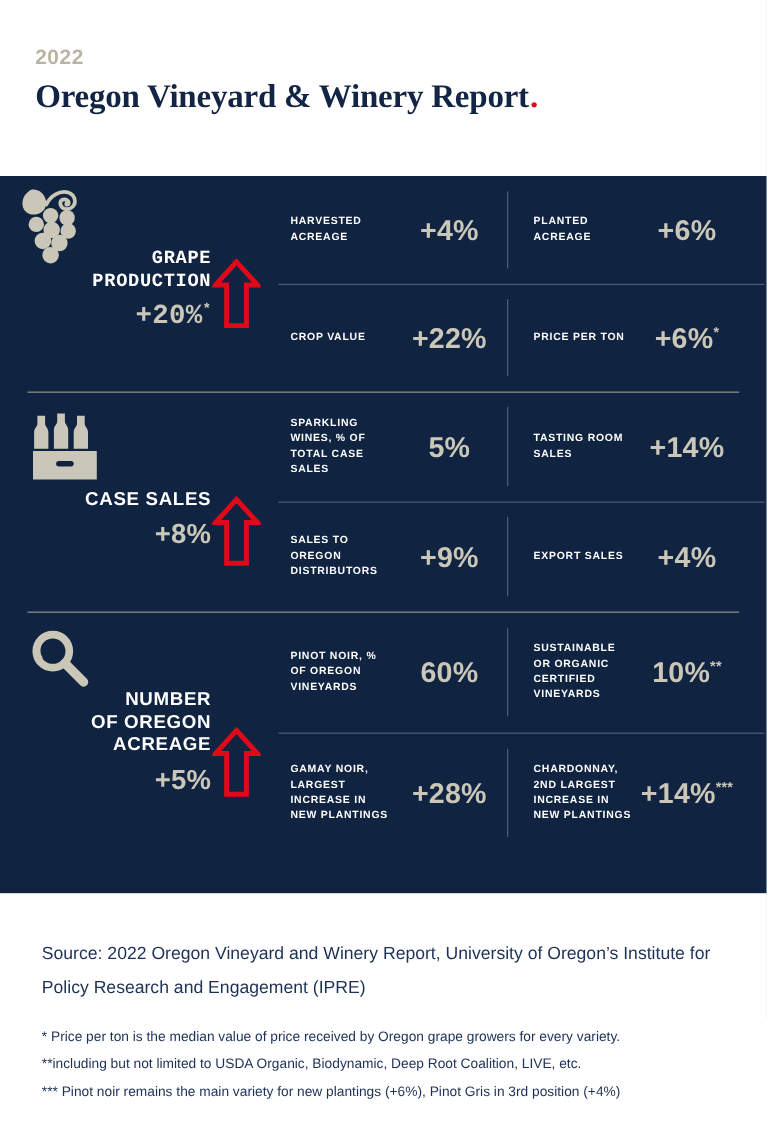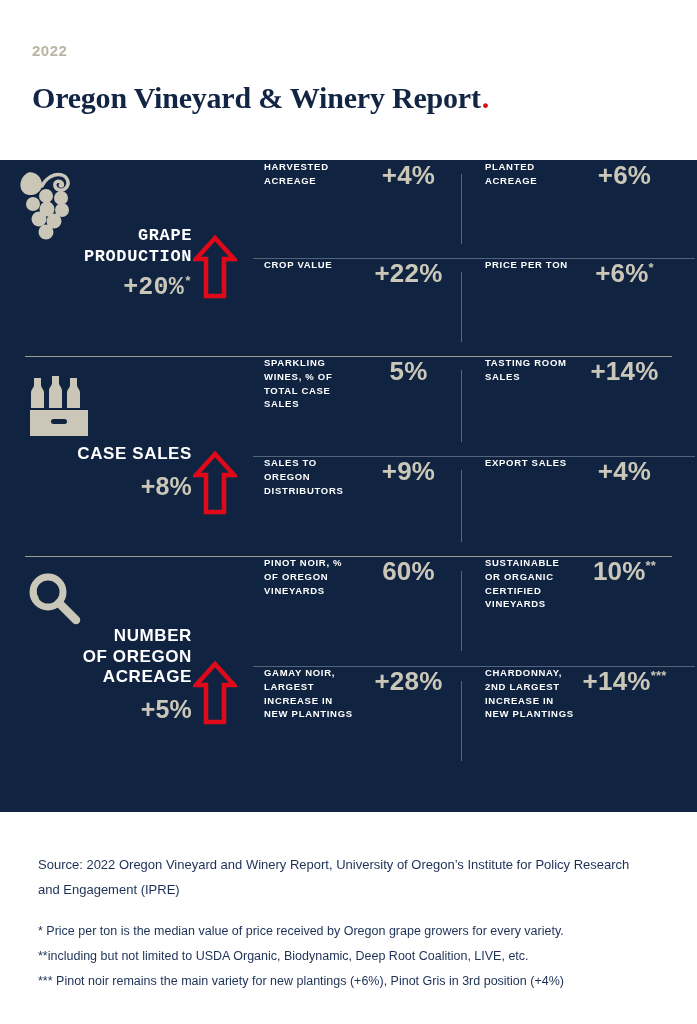--- a/index.html
+++ b/index.html
@@ -8,25 +8,25 @@
     height: 1024px;
     background: #ffffff;
     font-family: "Liberation Sans", sans-serif;
     overflow: hidden;
   }
   .page { position: relative; width: 697px; height: 1024px; background: #fff; }
 
   
   .header { padding: 42px 0 0 32px; }
   .year {
-    font-size: 15px;
+    font-size: 19px;
     font-weight: bold;
     letter-spacing: 0.5px;
     color: #b9b4a4;
-    margin-bottom: 22px;
+    margin-bottom: 7px;
   }
   .title-row { display: flex; align-items: center; }
   .title {
     font-family: "Liberation Serif", serif;
     font-size: 30px;
     font-weight: bold;
     color: #122544;
     letter-spacing: -0.2px;
   }
   .title-dot {
@@ -131,20 +131,21 @@
     left: 3px;
     right: 2px;
     top: 50%;
     height: 1px;
     background: #8d99ad;
     opacity: 0.55;
   }
   .stat-cell {
     flex: 1 1 50%;
     display: flex;
+    align-items: center;
     position: relative;
     padding-left: 14px;
   }
   .stat-cell.right { padding-left: 24px; }
   .stat-cell.right::before {
     content: "";
     position: absolute;
     left: 0;
     top: 14%;
     bottom: 14%;
@@ -176,21 +177,21 @@
   
   .footer {
     position: absolute;
     top: 812px;
     left: 0;
     width: 697px;
     padding: 40px 34px 0 38px;
     color: #1d3157;
   }
   .src {
-    font-size: 13px;
+    font-size: 16px;
     line-height: 1.95;
     color: #1d3157;
     margin-bottom: 16px;
     max-width: 610px;
   }
   .note {
     font-size: 12.5px;
     line-height: 2.0;
     color: #1d3157;
   }

